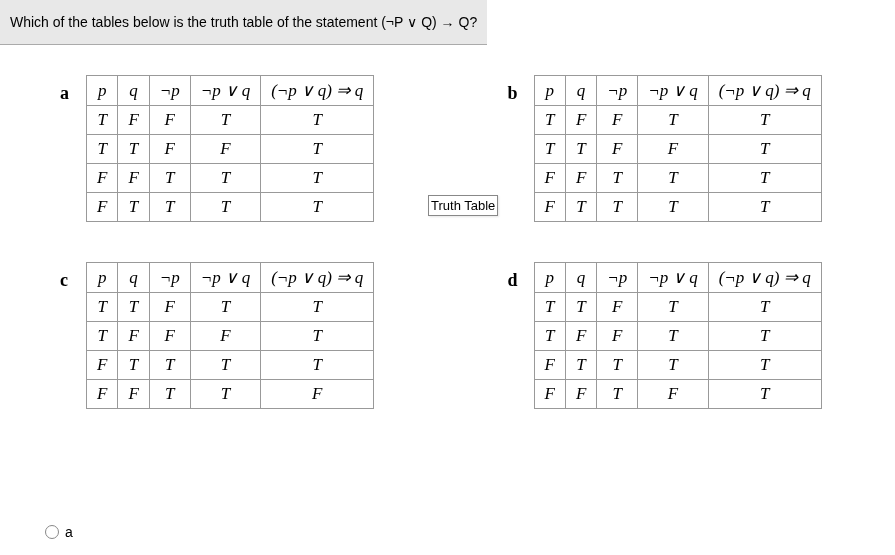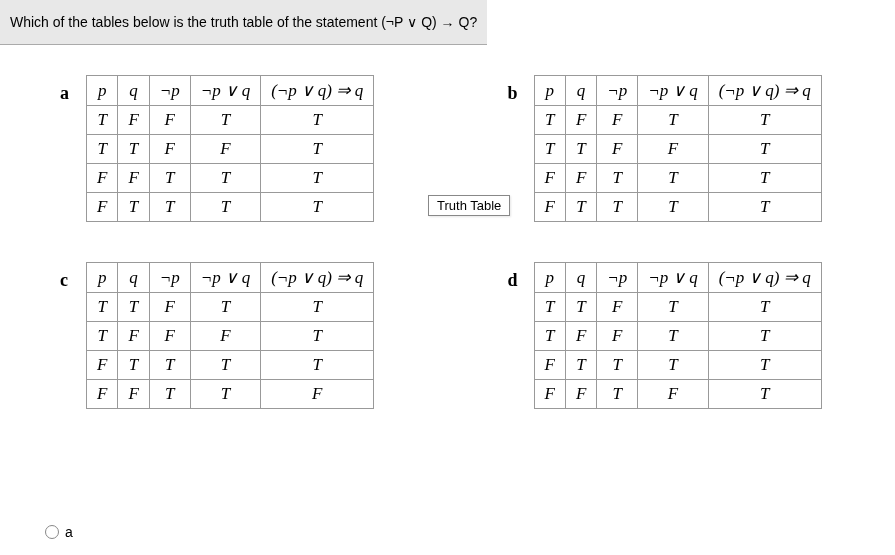--- a/index.html
+++ b/index.html
@@ -52,21 +52,21 @@
       font-style: italic;
     }
     table.truth th {
       font-style: italic;
       white-space: nowrap;
     }
     .tooltip {
       position: absolute;
       background: #fff;
       border: 1px solid #888;
-      padding: 2px 8px;
+      padding: 2px 2px;
       font-size: 13px;
       left: 428px;
       top: 195px;
       box-shadow: 1px 1px 2px rgba(0,0,0,0.1);
     }
     .answer-row {
       position: absolute;
       left: 45px;
       bottom: 15px;
       display: flex;

